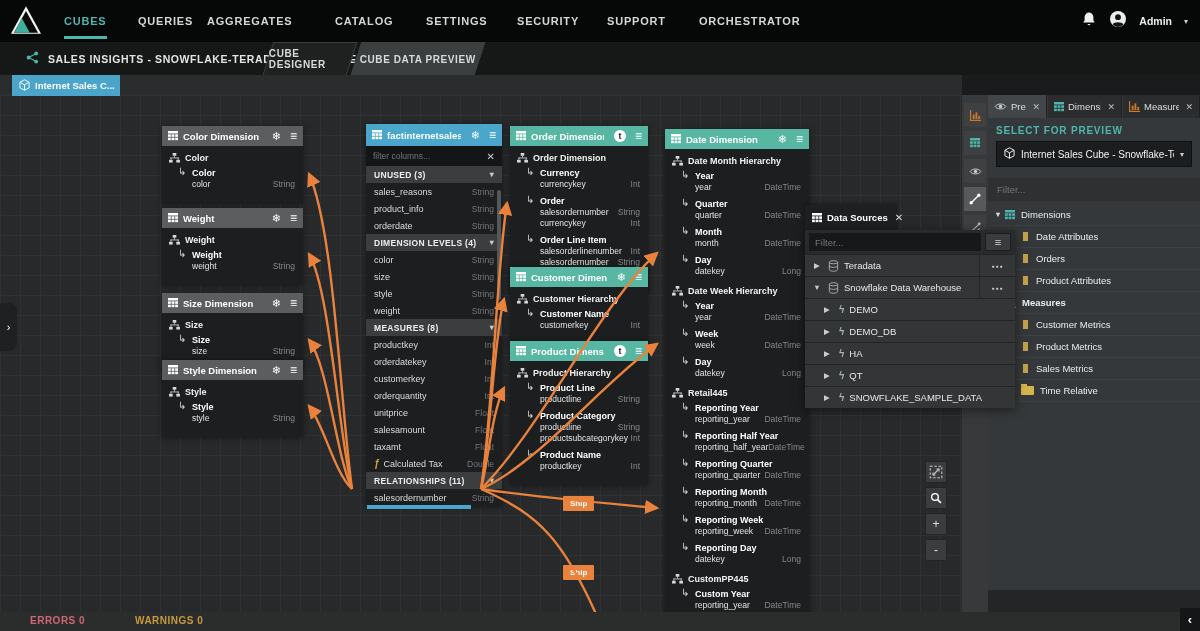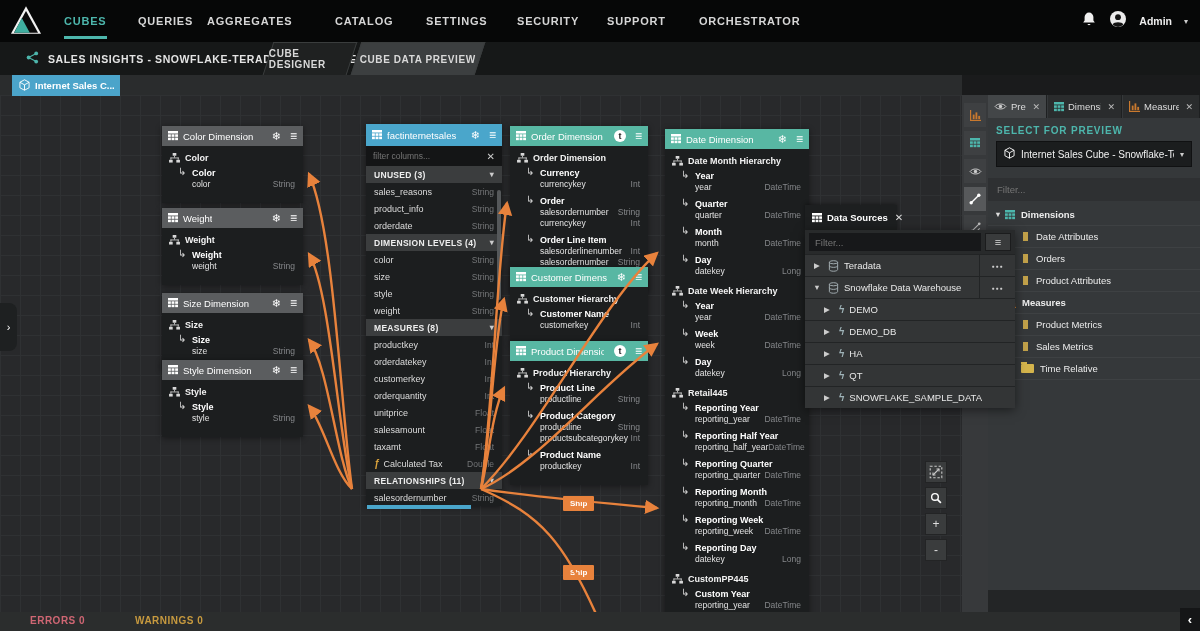--- a/index.html
+++ b/index.html
@@ -39,21 +39,21 @@
   #canvas { position:absolute; left:0; top:95px; width:962px; height:517px; background:#28292b;
             background-image:linear-gradient(#2f3133 1px, transparent 1px), linear-gradient(90deg,#2f3133 1px, transparent 1px);
             background-size:20px 20px; z-index:1; overflow:hidden; }
   #arrows { position:absolute; left:0; top:95px; width:962px; height:517px; z-index:3; pointer-events:none; }
 
   .ship-label { position:absolute; z-index:3; background:#e8823c; color:#fff; font-size:8px; font-weight:700;
                 padding:3px 7px; border-radius:1px; }
 
   .gbox { position:absolute; z-index:2; box-shadow:0 1px 6px rgba(0,0,0,.45); font-size:9px; }
   .gbox-header { height:20px; display:flex; align-items:center; gap:5px; padding:0 6px; }
-  .gbox-header .title { color:#fff; font-size:9.5px; font-weight:400; white-space:nowrap; overflow:hidden; }
+  .gbox-header .title { color:#fff; font-size:9.5px; font-weight:700; white-space:nowrap; overflow:hidden; }
   .gbox-header .spacer { margin-left:auto; }
   .hdr-gray { background:#5b5d5f; } .hdr-teal { background:#58b7a3; } .hdr-blue { background:#4aa6cb; }
   .gbox-body { background:#1c1e1f; padding:4px 0 7px 0; }
   .hier-row { display:flex; align-items:center; gap:5px; padding:3px 7px 2px 7px; color:#f2f2f2; font-weight:700; font-size:9px; }
   .level { position:relative; margin:3px 8px 6px 30px; }
   .level .lv-arrow { position:absolute; left:-14px; top:-2px; color:#cfcfcf; font-size:10px; }
   .lv-name { color:#fff; font-size:9px; line-height:11px; font-weight:700; }
   .col-row { display:flex; line-height:11px; }
   .col-row .cname { color:#e4e4e4; font-size:8.5px; }
   .col-row .ctype { margin-left:auto; color:#85878a; font-size:8.5px; }
@@ -1205,21 +1205,21 @@
                 <rect x="0" y="0" width="12" height="3"></rect>
                 <rect x="0" y="4" width="3.4" height="3"></rect>
                 <rect x="4.3" y="4" width="3.4" height="3"></rect>
                 <rect x="8.6" y="4" width="3.4" height="3"></rect>
                 <rect x="0" y="8" width="3.4" height="3"></rect>
                 <rect x="4.3" y="8" width="3.4" height="3"></rect>
                 <rect x="8.6" y="8" width="3.4" height="3"></rect>
               </g>
             </svg>
           </span>
-          <span class="lbl" style="font-weight: 700;">Dimensions</span>
+          <span class="lbl" style="font-weight: 400;">Dimensions</span>
         </div>
         <div class="tree-row">
           <span class="tag-icon" style="margin-left: 35px;"></span>
           <span class="lbl" style="margin-left: 8px;">Date Attributes</span>
         </div>
         <div class="tree-row">
           <span class="tag-icon" style="margin-left: 35px;"></span>
           <span class="lbl" style="margin-left: 8px;">Orders</span>
         </div>
         <div class="tree-row">
@@ -1236,20 +1236,24 @@
                 <rect x="3" y="5" width="2" height="5"></rect>
                 <rect x="6" y="2.6" width="2" height="7.4"></rect>
                 <rect x="9" y="6.4" width="2" height="3.6"></rect>
               </g>
             </svg>
           </span>
           <span class="lbl" style="font-weight: 700;">Measures</span>
         </div>
         <div class="tree-row">
           <span class="tag-icon" style="margin-left: 35px;"></span>
+          <span class="lbl" style="margin-left: 8px;">Customer Metrics</span>
+        </div>
+        <div class="tree-row">
+          <span class="tag-icon" style="margin-left: 35px;"></span>
           <span class="lbl" style="margin-left: 8px;">Product Metrics</span>
         </div>
         <div class="tree-row">
           <span class="tag-icon" style="margin-left: 35px;"></span>
           <span class="lbl" style="margin-left: 8px;">Sales Metrics</span>
         </div>
         <div class="tree-row">
           <span class="cr" style="margin-left: 18px;">▶</span>
           <span class="folder-icon" style="margin-left: 5px;"></span>
           <span class="lbl">Time Relative</span>

